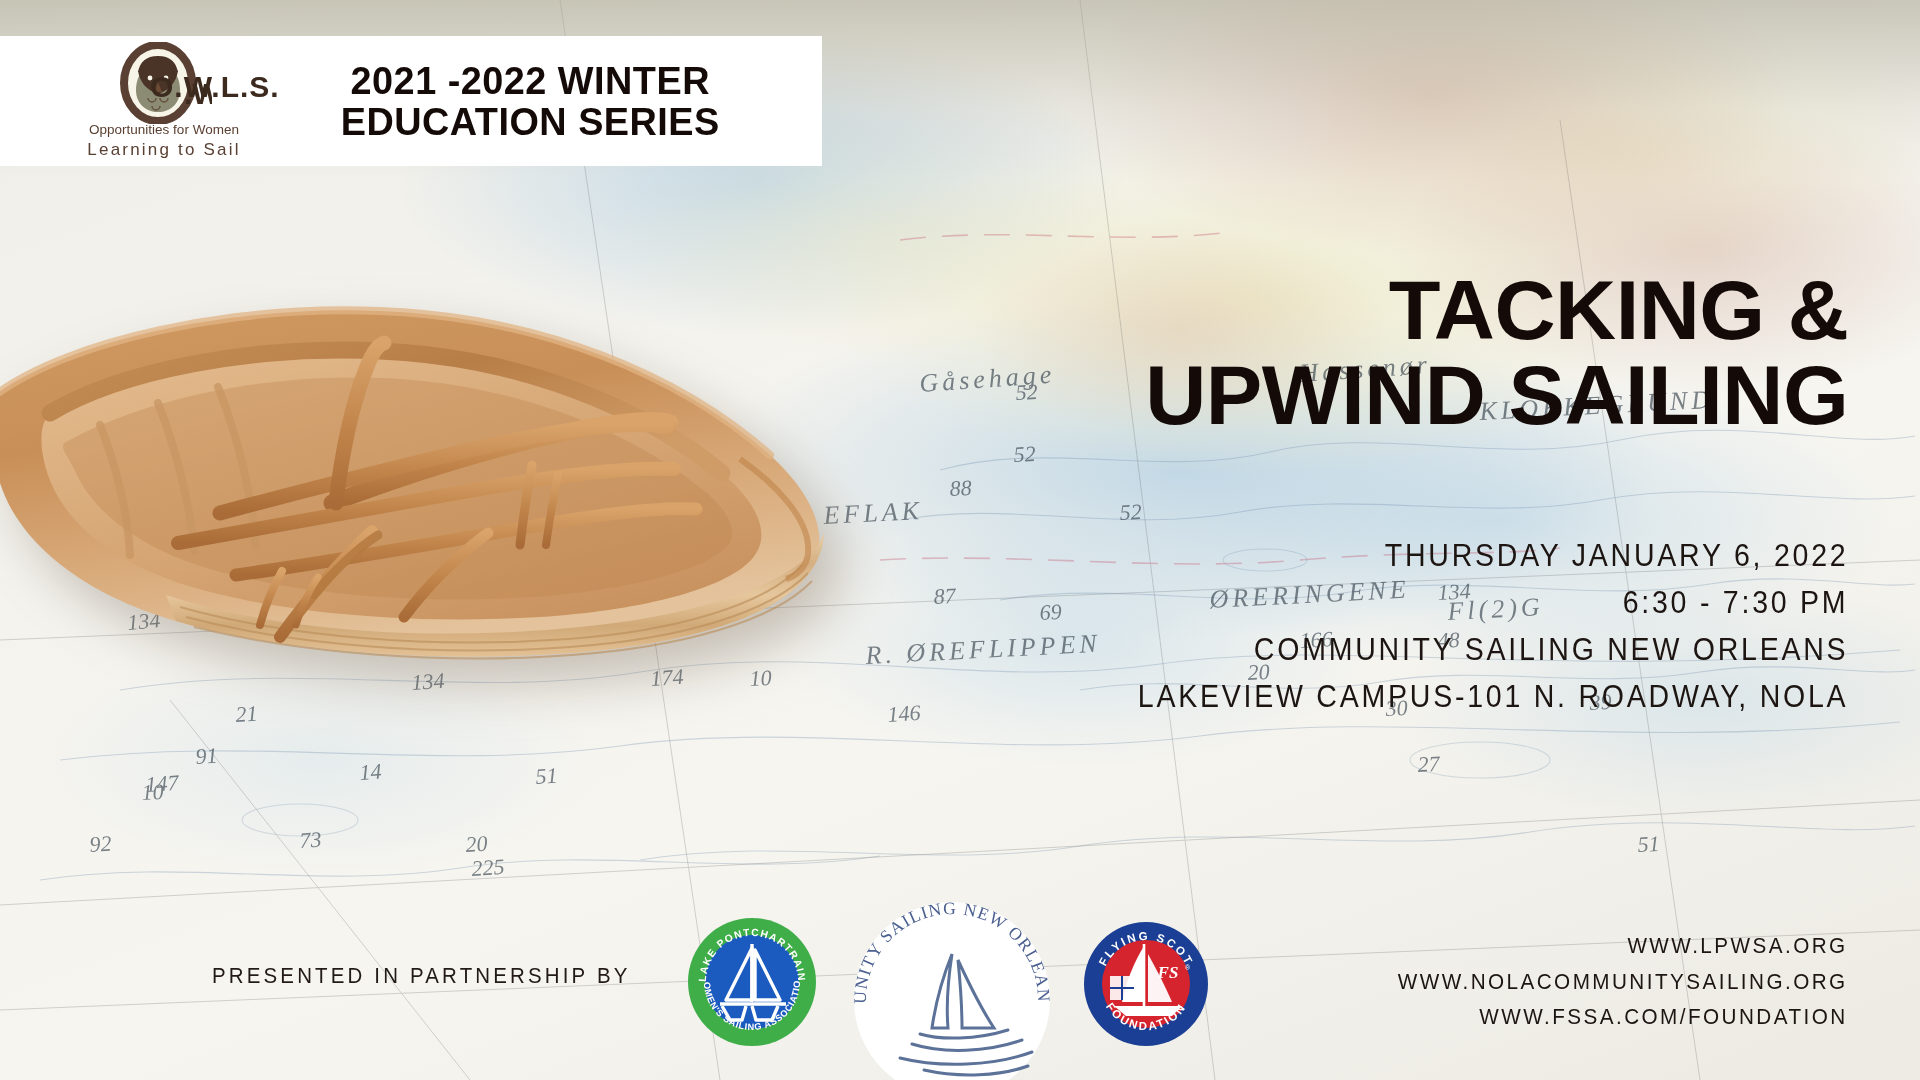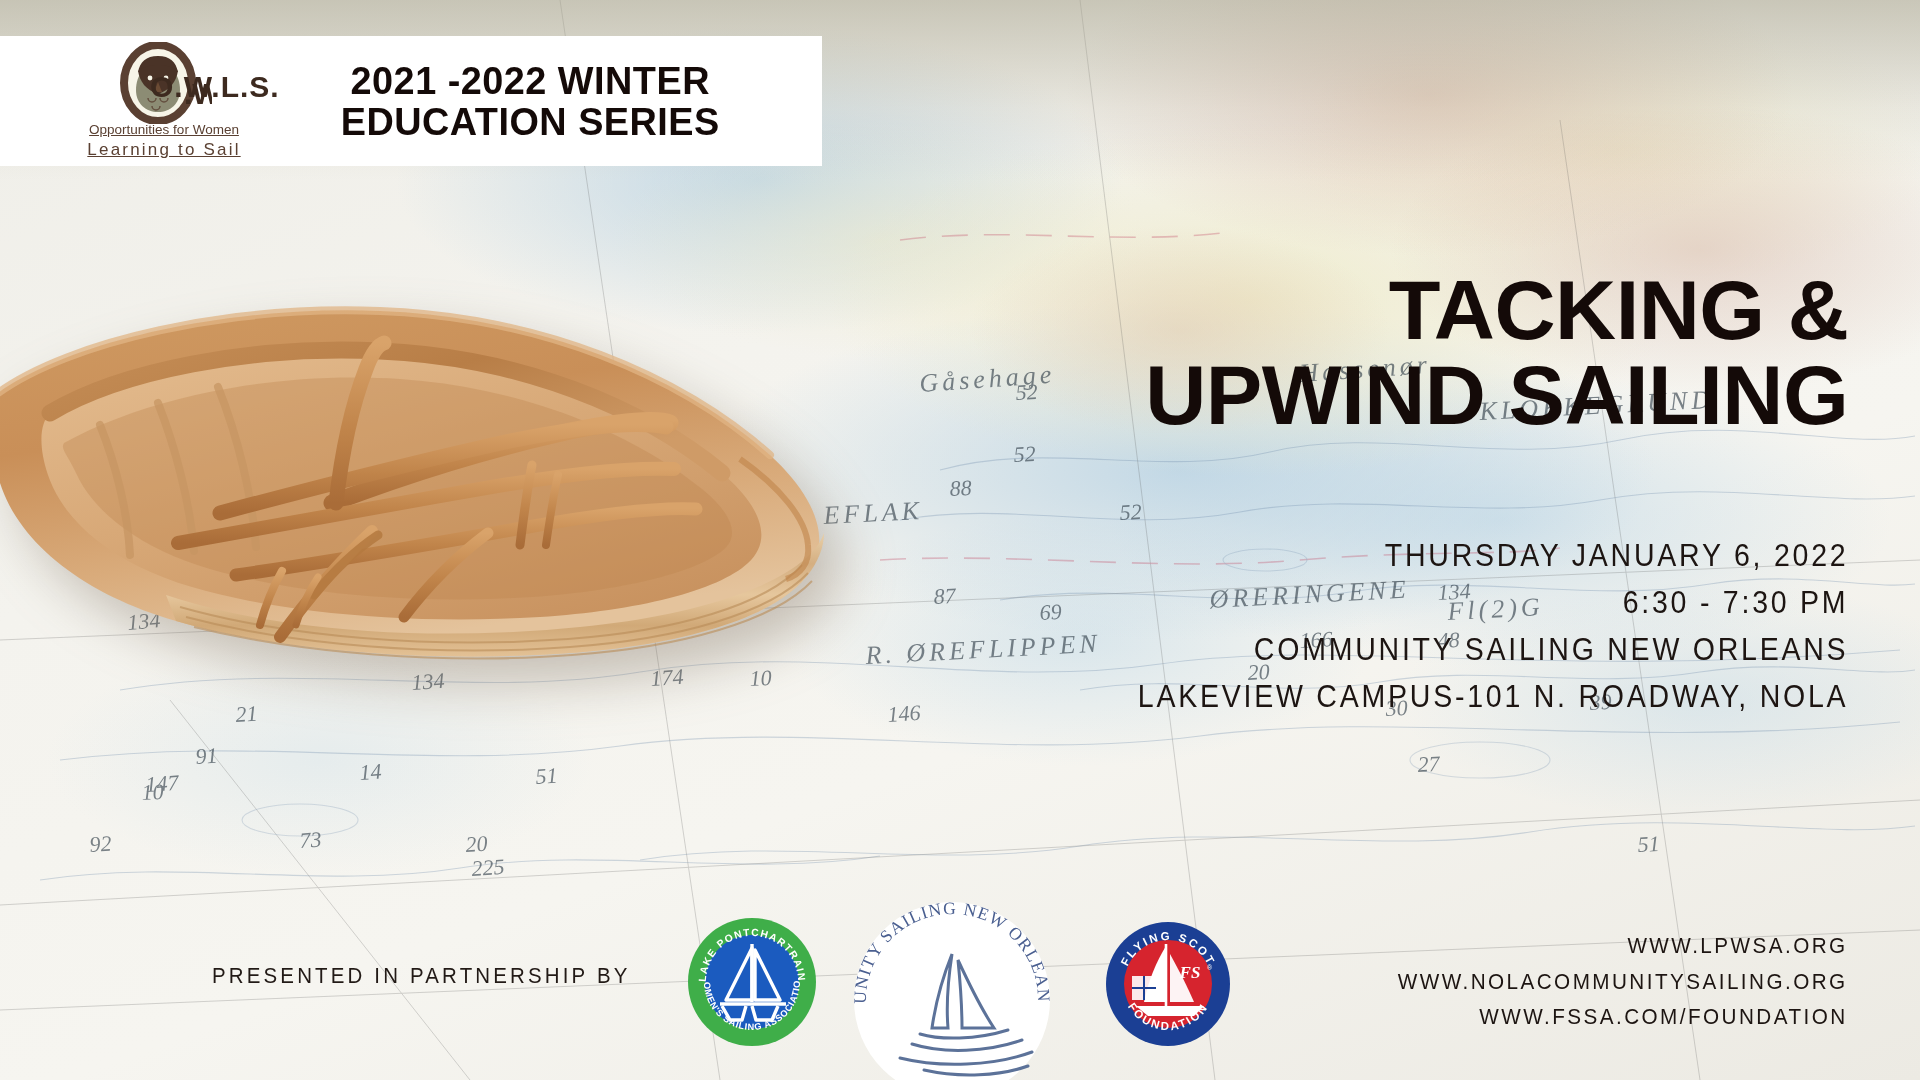--- a/index.html
+++ b/index.html
@@ -72,21 +72,20 @@
 
   .owls-logo { width:172px; flex:0 0 172px; text-align:center; }
   .owls-mark { position:relative; height:80px; }
   .owls-mark svg { display:block; margin:0 auto; }
   .owls-tag1, .owls-tag2 {
     color:#5a4032;
     font-family:"Liberation Sans", sans-serif;
     font-size:13.5px;
     line-height:1.25;
     white-space:nowrap;
-    text-decoration:underline;
   }
   .owls-tag2 { letter-spacing:2.2px; font-size:17px; }
 
   .banner-title {
     color:#140a08;
     font-family:"Liberation Sans", sans-serif;
     font-weight:bold;
     font-size:39px;
     line-height:1.06;
     letter-spacing:.5px;
@@ -162,21 +161,21 @@
   .sponsors {
     position:absolute;
     left:686px; top:898px;
     width:600px; height:200px;
   }
   .sponsor { position:absolute; }
   .sponsor svg { display:block; }
 
   .sp-lpwsa { left:0;   top:18px; }
   .sp-csno  { left:150px; top:-10px; z-index:3; }
-  .sp-fssa  { left:418px; top:22px; }
+  .sp-fssa  { left:396px; top:22px; }
 </style>
 </head>
 <body>
 
 <div class="flyer">
 
   <div class="chart-bg"></div>
 
   <div class="chart-lines">
     <svg viewBox="0 0 1920 1080" preserveAspectRatio="none">

